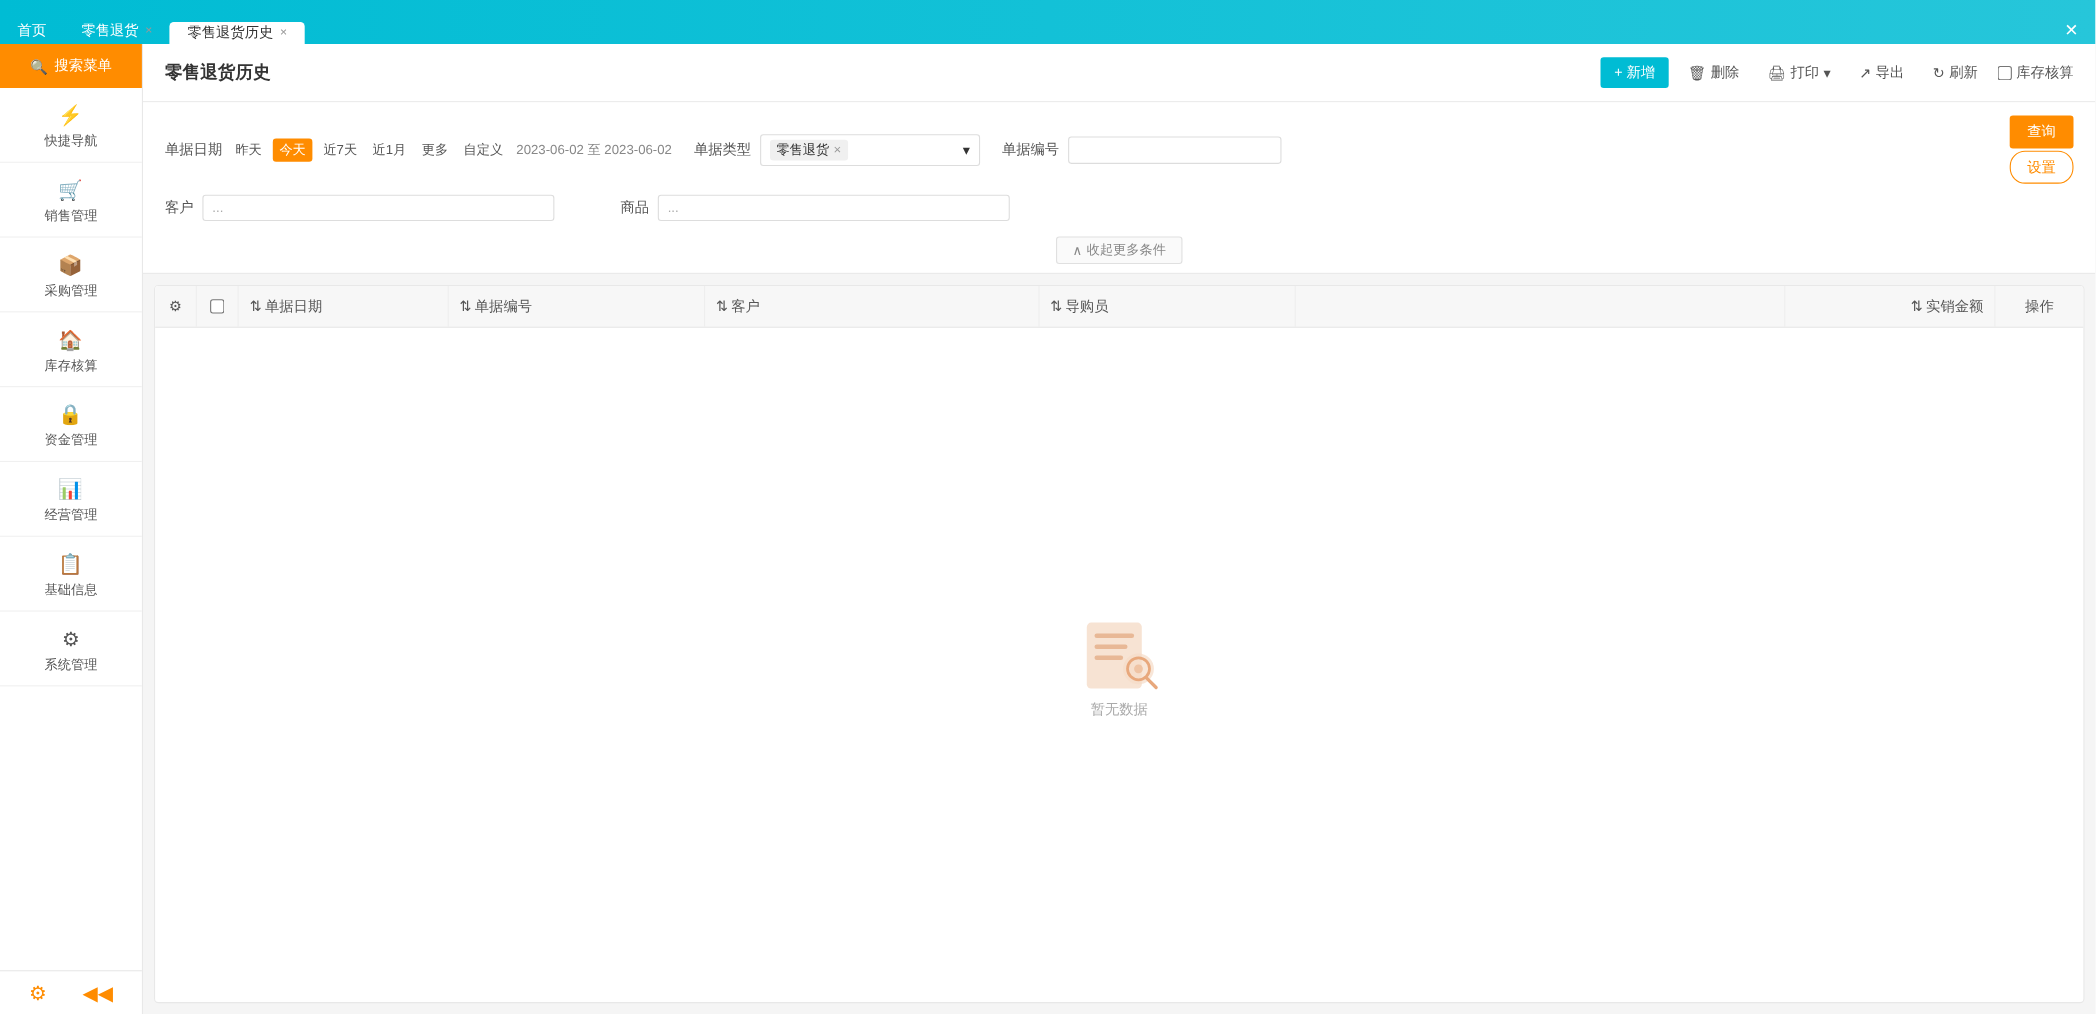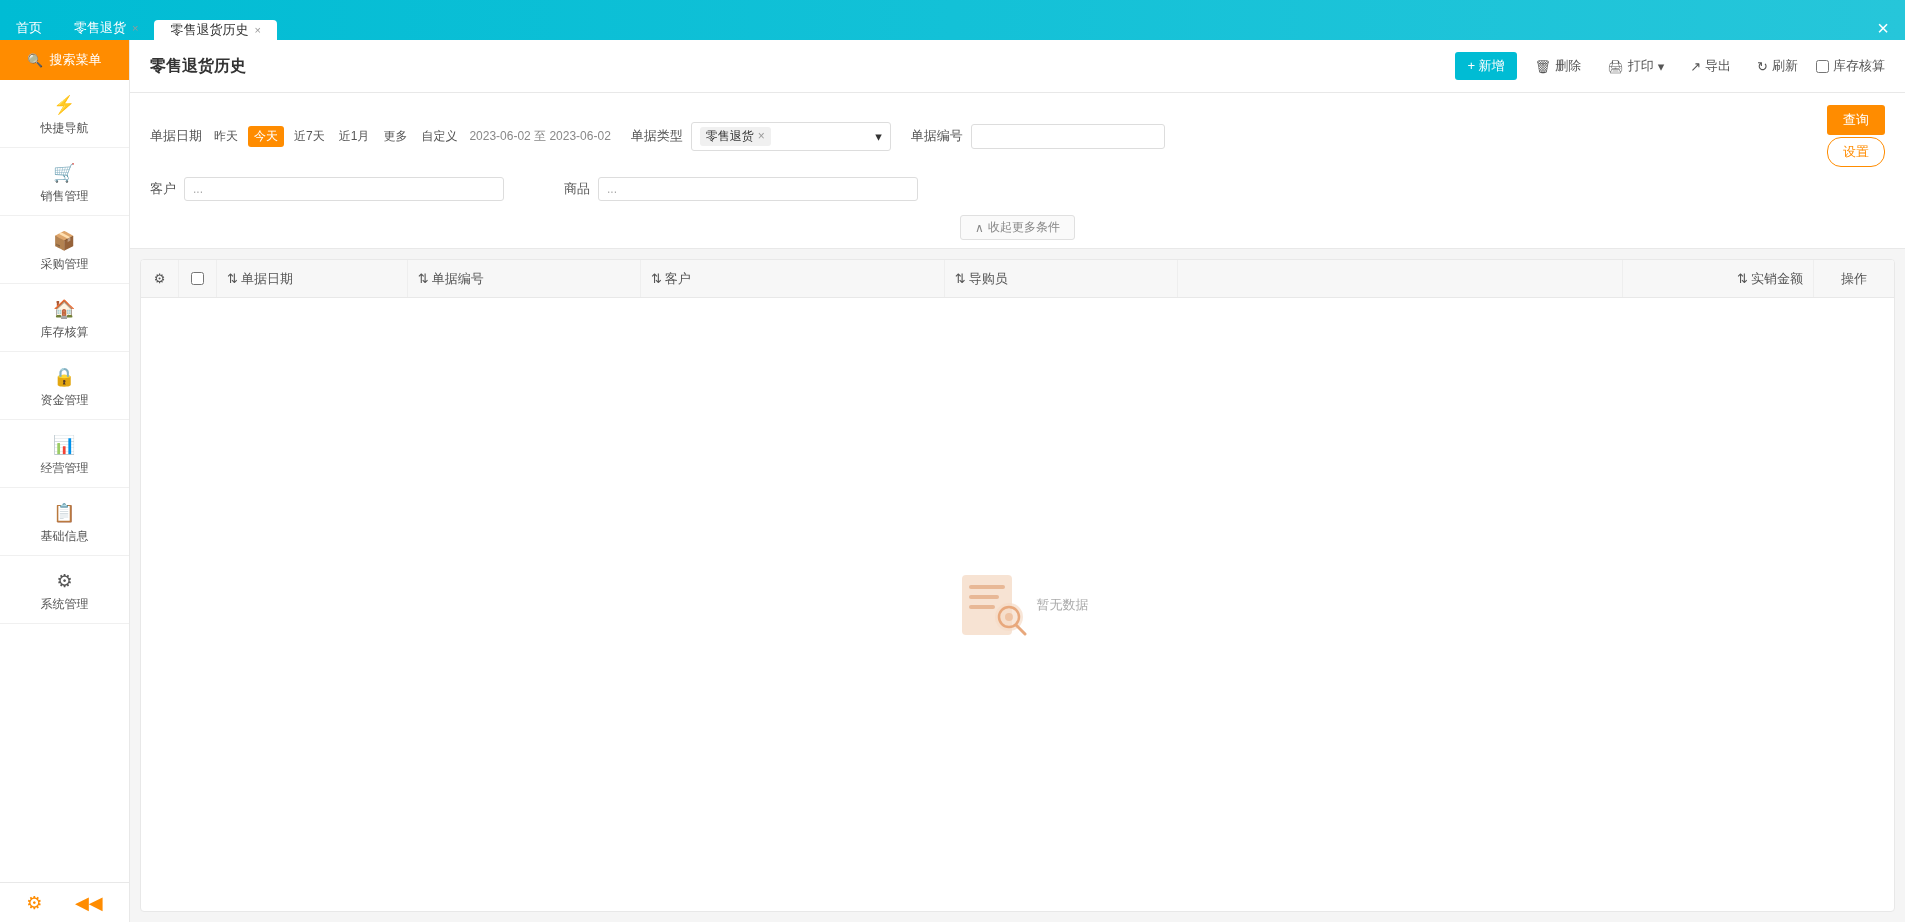--- a/index.html
+++ b/index.html
@@ -320,20 +320,21 @@
     .table-body {
       flex: 1;
       display: flex;
       flex-direction: column;
       align-items: center;
       justify-content: center;
       overflow: auto;
     }
     .empty-state {
       display: flex;
+      flex-direction: column;
       align-items: center;
     }
     .empty-icon {
       width: 90px;
       height: 80px;
     }
     .empty-text {
       color: #aaa;
       font-size: 13px;
     }

